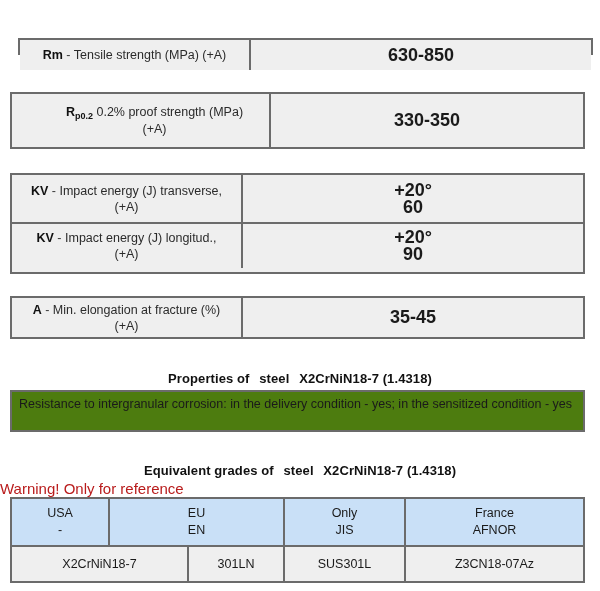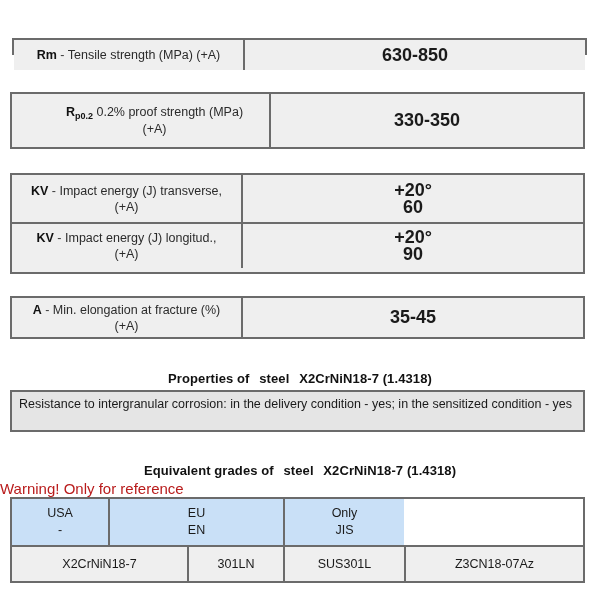--- a/index.html
+++ b/index.html
@@ -92,21 +92,21 @@
     vertical-align: baseline;
     position: relative;
     top: 3px;
   }
 
   
   .prose-box {
     position: absolute;
     border: 2px solid #6b6b6b;
     box-sizing: border-box;
-    background: #e5e5e5;
+    background: #4d7c0f;
     font-size: 12.5px;
     line-height: 17px;
     color: #1a1a1a;
     padding: 4px 7px;
   }
 
   
   .grades {
     position: absolute;
     border: 2px solid #6b6b6b;
@@ -151,21 +151,21 @@
     opacity: 0.85;
     pointer-events: none;
   }
 </style>
 </head>
 <body>
 
 <div class="page">
 
 
-  <div class="tbl" style="left:12px; top:38px; width:575px; height:17px;">
+  <div class="tbl" style="left:18px; top:38px; width:575px; height:17px;">
     <div class="row" style="height:30px;">
       <div class="cell-label">
         <span>
           <span class="sym">Rm</span><span class="dash"> - </span><span>Tensile strength (MPa) (+A)</span>
         </span>
       </div>
       <div class="cell-value">
         <span>630-850</span>
       </div>
     </div>
@@ -255,20 +255,24 @@
         <span>-</span>
       </div>
       <div class="gcell c1">
         <span>EU</span>
         <span>EN</span>
       </div>
       <div class="gcell c3">
         <span>Only</span>
         <span>JIS</span>
       </div>
+      <div class="gcell c4">
+        <span>France</span>
+        <span>AFNOR</span>
+      </div>
     </div>
     <div class="grow body" style="height:36px;">
       <div class="gcell c1">X2CrNiN18-7</div>
       <div class="gcell c2">301LN</div>
       <div class="gcell c3">SUS301L</div>
       <div class="gcell c4">Z3CN18-07Az</div>
     </div>
   </div>
 
   <div class="watermark"></div>

